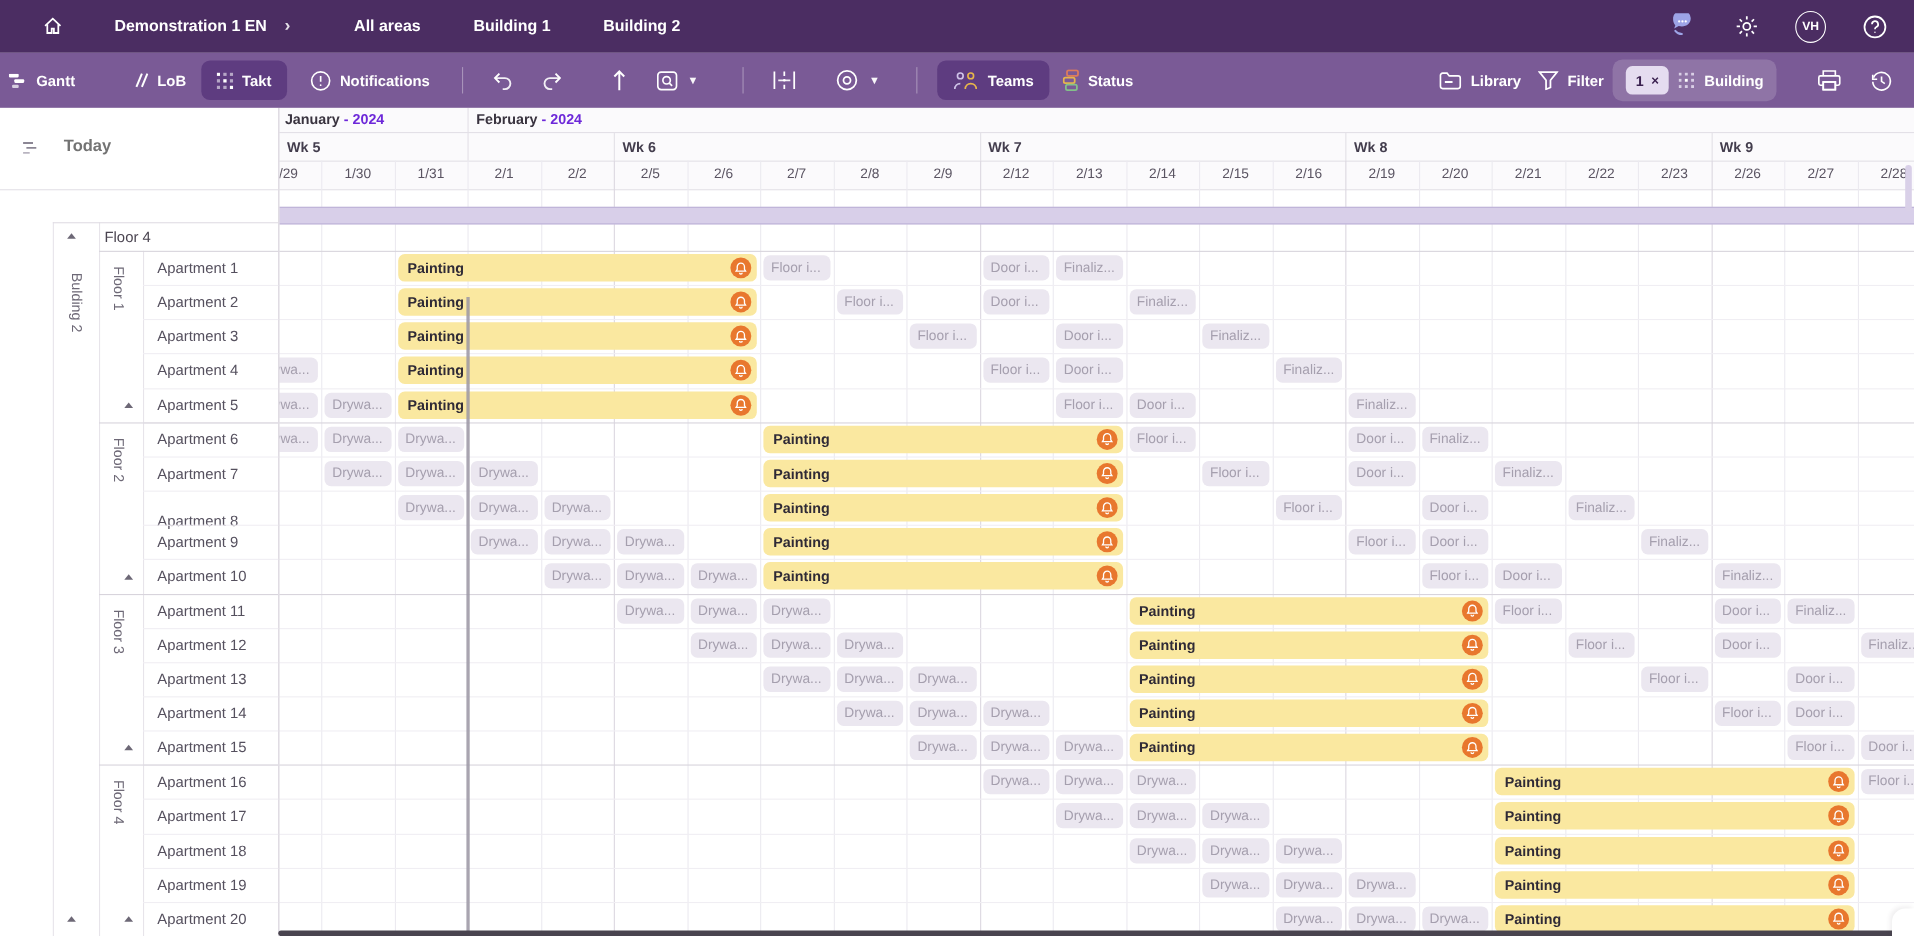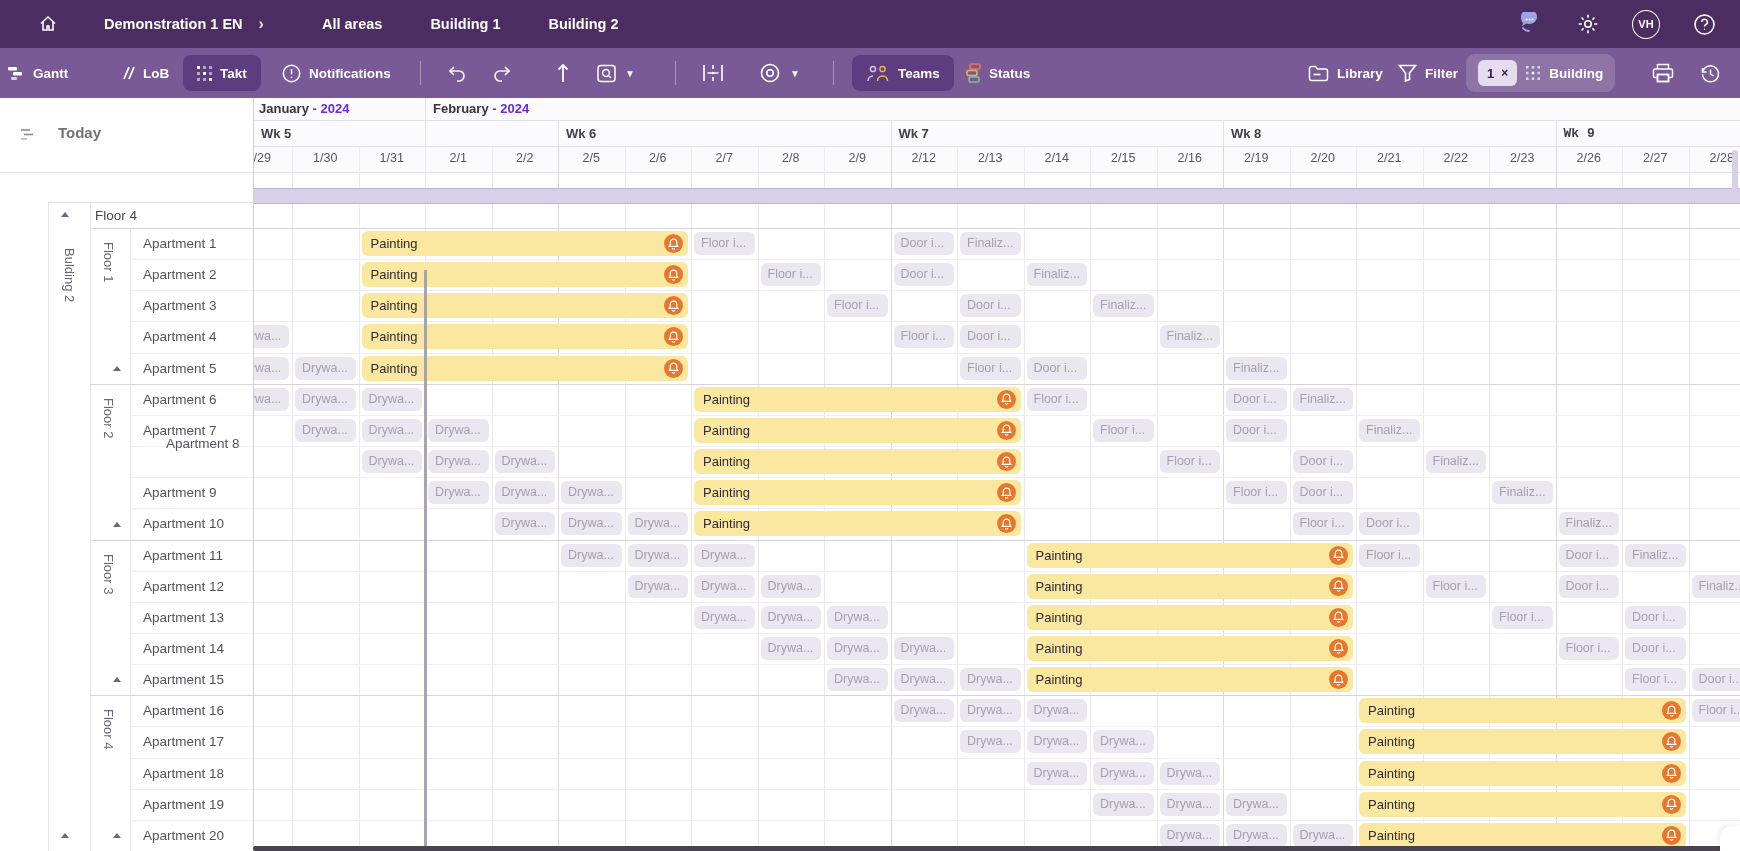--- a/index.html
+++ b/index.html
@@ -35,21 +35,21 @@
   .month-label{top:101px;font-size:13px;color:#39333f;font-weight:600;white-space:nowrap;}
   .month-label .yr{color:#6d28d9;font-weight:700;}
   .week-label{top:126px;font-size:13px;color:#433d4d;font-weight:600;}
   .day-label{top:151px;font-size:12.5px;color:#5a5462;text-align:center;}
   
   .vline{top:146px;width:1px;background:#eceaf0;}
   .vline.strong{background:#dcd8e0;}
   .rowline{left:253px;width:1487px;height:1px;background:#f0eef3;}
   .band{left:253px;top:188px;width:1487px;height:14px;background:#d8cfe9;border-top:1px solid #beb2d8;border-bottom:1px solid #beb2d8;}
   .chip{position:absolute;height:23px;border-radius:6px;background:#ebe7f0;color:#a59fae;font-size:12.5px;line-height:23px;padding-left:7px;white-space:nowrap;overflow:hidden;cursor:pointer;}
-  .paintbar{position:absolute;height:25px;border-radius:6px;background:#fae8a0;color:#2f2a36;font-size:13px;font-weight:400;line-height:25px;padding-left:9px;white-space:nowrap;overflow:hidden;cursor:pointer;}
+  .paintbar{position:absolute;height:25px;border-radius:6px;background:#fae8a0;color:#2f2a36;font-size:13px;font-weight:700;line-height:25px;padding-left:9px;white-space:nowrap;overflow:hidden;cursor:pointer;}
   .bell{position:absolute;width:19px;height:19px;border-radius:50%;background:#e8772e;display:flex;align-items:center;justify-content:center;}
   .todayline{top:172px;width:2.5px;height:674px;background:#9b97a3;opacity:.85;}
   
   #panel{left:0;top:98px;width:253px;height:753px;background:#fff;border-right:1px solid #d3ced8;}
   .panel-hdr{position:absolute;left:0;top:0;width:253px;height:74px;border-bottom:1px solid #e3e0e7;}
   .today-lbl{position:absolute;left:58px;top:26px;font-size:15px;font-weight:700;color:#737373;cursor:pointer;}
   .apt-label{position:absolute;left:143px;font-size:13.5px;color:#55505e;white-space:nowrap;cursor:pointer;}
   .vtext{position:absolute;writing-mode:vertical-rl;font-size:13px;color:#6d6876;white-space:nowrap;cursor:default;}
   .caret-up{position:absolute;width:0;height:0;border-left:4px solid transparent;border-right:4px solid transparent;border-bottom:5px solid #6d6876;cursor:pointer;}
   
@@ -71,21 +71,21 @@
       <div class="month-label abs" style="position: absolute; left: 259px; top: 3px;"><span>January</span> <span class="yr">- 2024</span></div>
       <div class="month-label abs" style="position: absolute; left: 433px; top: 3px;"><span>February</span> <span class="yr">- 2024</span></div>
       <div style="position:absolute;left:425px;top:0;width:1px;height:48px;background:#e3e0e7;"></div>
       <div class="week-label abs" style="position:absolute;left:261px;top:28px;">Wk 5</div>
       <div class="week-label abs" style="position:absolute;left:566px;top:28px;">Wk 6</div>
       <div style="position:absolute;left:558px;top:22px;width:1px;height:26px;background:#e3e0e7;"></div>
       <div class="week-label abs" style="position:absolute;left:898.5px;top:28px;">Wk 7</div>
       <div style="position:absolute;left:890.5px;top:22px;width:1px;height:26px;background:#e3e0e7;"></div>
       <div class="week-label abs" style="position:absolute;left:1231px;top:28px;">Wk 8</div>
       <div style="position:absolute;left:1223px;top:22px;width:1px;height:26px;background:#e3e0e7;"></div>
-      <div class="week-label abs" style="position:absolute;left:1563.5px;top:28px;font-family:Liberation Mono, monospace;">Wk 9</div>
+      <div class="week-label abs" style="position:absolute;left:1563.5px;top:28px;">Wk 9</div>
       <div style="position:absolute;left:1555.5px;top:22px;width:1px;height:26px;background:#e3e0e7;"></div>
       <div class="day-label abs" style="position:absolute;left:225.5px;top:53px;width:66.5px;">1/29</div>
       <div class="vline" style="position:absolute;left:225.5px;top:48px;height:705px;"></div>
       <div class="day-label abs" style="position:absolute;left:292px;top:53px;width:66.5px;">1/30</div>
       <div class="vline" style="position:absolute;left:292px;top:48px;height:705px;"></div>
       <div class="day-label abs" style="position:absolute;left:358.5px;top:53px;width:66.5px;">1/31</div>
       <div class="vline" style="position:absolute;left:358.5px;top:48px;height:705px;"></div>
       <div class="day-label abs" style="position:absolute;left:425px;top:53px;width:66.5px;">2/1</div>
       <div class="vline" style="position:absolute;left:425px;top:48px;height:705px;"></div>
       <div class="day-label abs" style="position:absolute;left:491.5px;top:53px;width:66.5px;">2/2</div>
@@ -396,21 +396,21 @@
         <div style="position:absolute;left:130px;top:180.59999999999997px;width:123px;height:1px;background:#f0eef3;"></div>
         <div class="apt-label" style="position:absolute;top:188.60000000000002px;">Apartment 5</div>
         <div style="position:absolute;left:130px;top:211.75px;width:123px;height:1px;background:#f0eef3;"></div>
         <div style="position:absolute;left:90px;top:211.75px;width:163px;height:1px;background:#d8d4dc;"></div>
         <div class="vtext" style="position:absolute;left:101px;top:225.75px;">Floor 2</div>
         <div class="caret-up" style="position:absolute;left:113px;top:349.5px;"></div>
         <div class="apt-label" style="position:absolute;top:219.75px;">Apartment 6</div>
         <div style="position:absolute;left:130px;top:242.89999999999998px;width:123px;height:1px;background:#f0eef3;"></div>
         <div class="apt-label" style="position:absolute;top:250.89999999999998px;">Apartment 7</div>
         <div style="position:absolute;left:130px;top:274.04999999999995px;width:123px;height:1px;background:#f0eef3;"></div>
-        <div class="apt-label" style="position:absolute;top:264px;margin-left:23px;">Apartment 8</div>
+        <div class="apt-label" style="position:absolute;top:294px;">Apartment 8</div>
         <div style="position:absolute;left:130px;top:305.2px;width:123px;height:1px;background:#f0eef3;"></div>
         <div class="apt-label" style="position:absolute;top:313.2px;">Apartment 9</div>
         <div style="position:absolute;left:130px;top:336.34999999999997px;width:123px;height:1px;background:#f0eef3;"></div>
         <div class="apt-label" style="position:absolute;top:344.35px;">Apartment 10</div>
         <div style="position:absolute;left:130px;top:367.5px;width:123px;height:1px;background:#f0eef3;"></div>
         <div style="position:absolute;left:90px;top:367.5px;width:163px;height:1px;background:#d8d4dc;"></div>
         <div class="vtext" style="position:absolute;left:101px;top:381.5px;">Floor 3</div>
         <div class="caret-up" style="position:absolute;left:113px;top:505.25px;"></div>
         <div class="apt-label" style="position:absolute;top:375.5px;">Apartment 11</div>
         <div style="position:absolute;left:130px;top:398.65px;width:123px;height:1px;background:#f0eef3;"></div>

